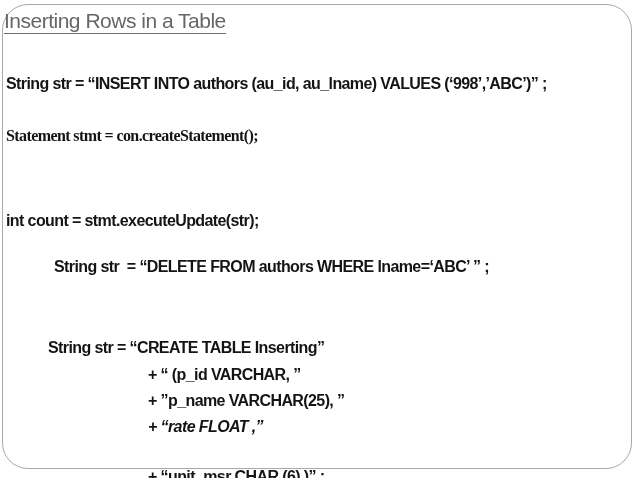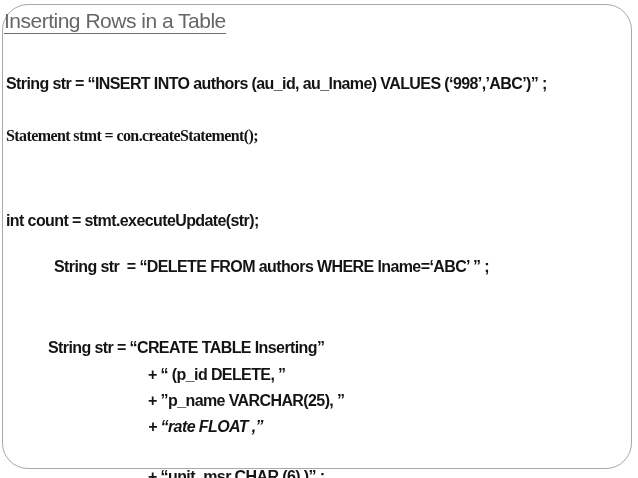--- a/index.html
+++ b/index.html
@@ -73,20 +73,20 @@
   <div class="code l-insert">String str = “INSERT INTO authors (au_id, au_lname) VALUES (‘998’,’ABC’)” ;</div>
 
   <div class="code l-statement">Statement stmt = con.createStatement();</div>
 
   <div class="code l-count">int count = stmt.executeUpdate(str);</div>
 
   <div class="code l-delete">String str  = “DELETE FROM authors WHERE lname=‘ABC’ ” ;</div>
 
   <div class="code l-create1">String str = “CREATE TABLE Inserting”</div>
 
-  <div class="code l-create2">+ “ (p_id DELETE, ”</div>
+  <div class="code l-create2">+ “ (p_id VARCHAR, ”</div>
 
   <div class="code l-create3">+ ”p_name VARCHAR(25), ”</div>
 
   <div class="code l-create4">+ “rate FLOAT ,”</div>
 
   <div class="code l-create5">+ “unit_msr CHAR (6) )” ;</div>
 </div>
 
 </body></html>

